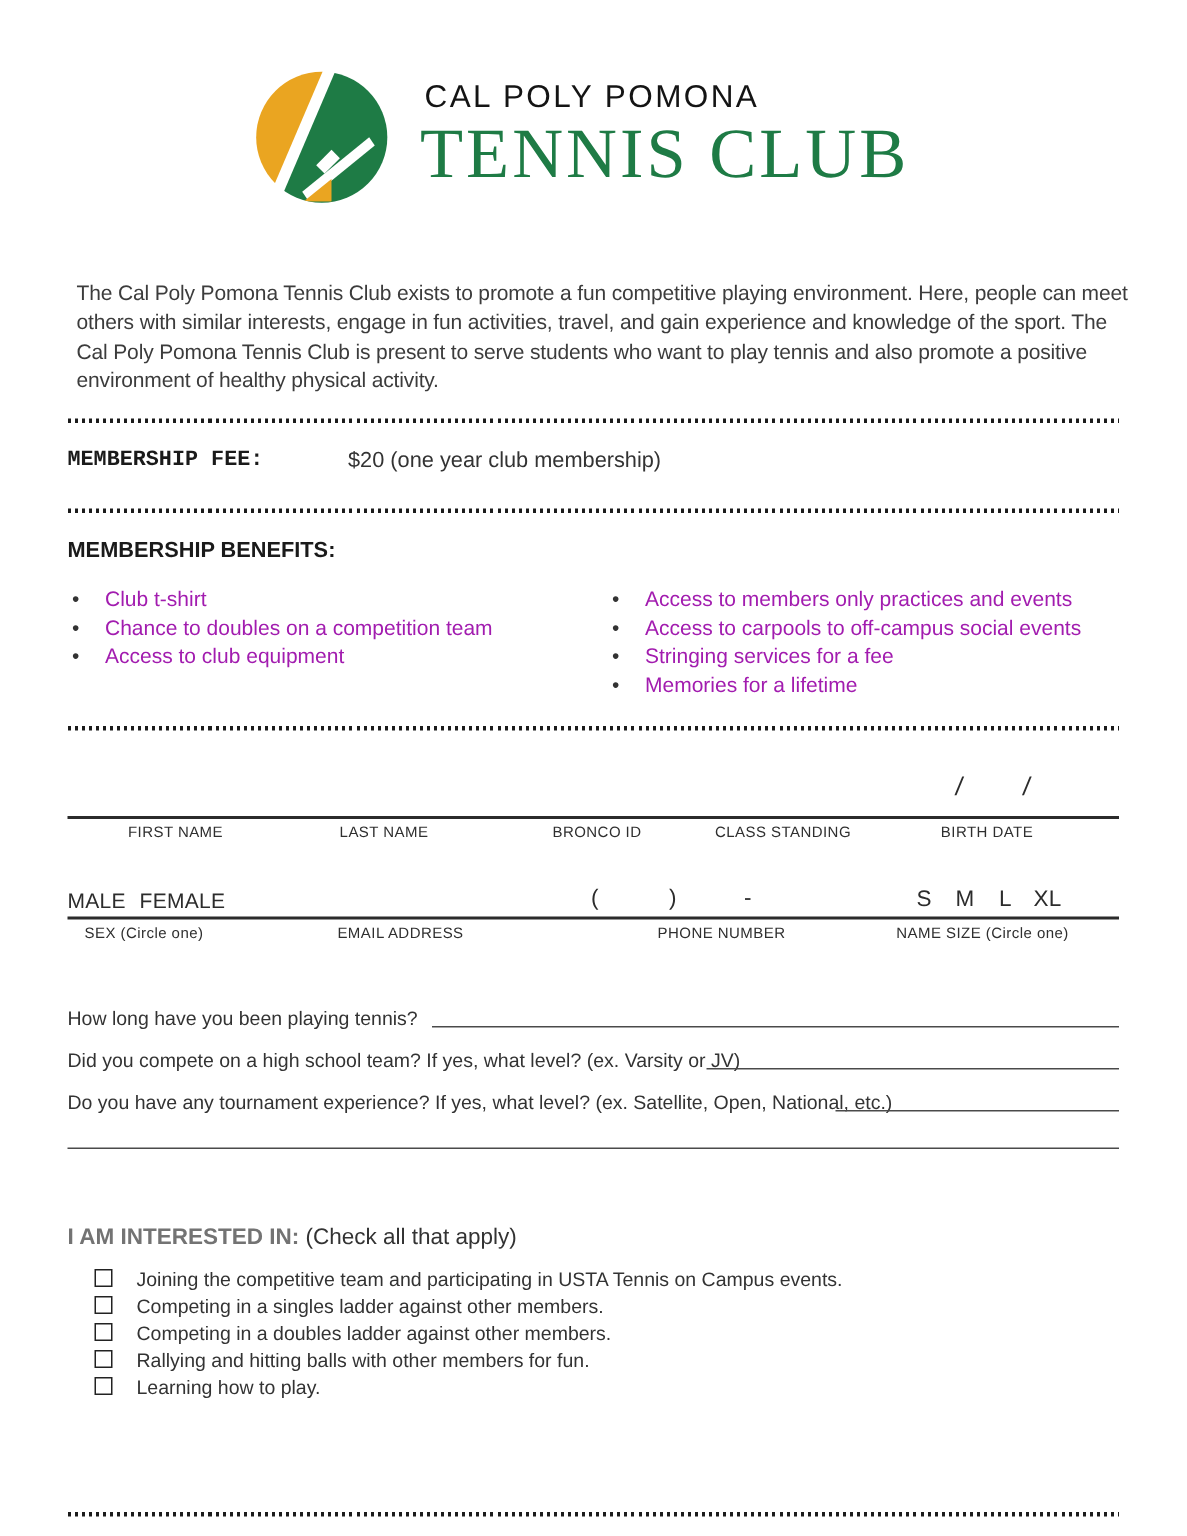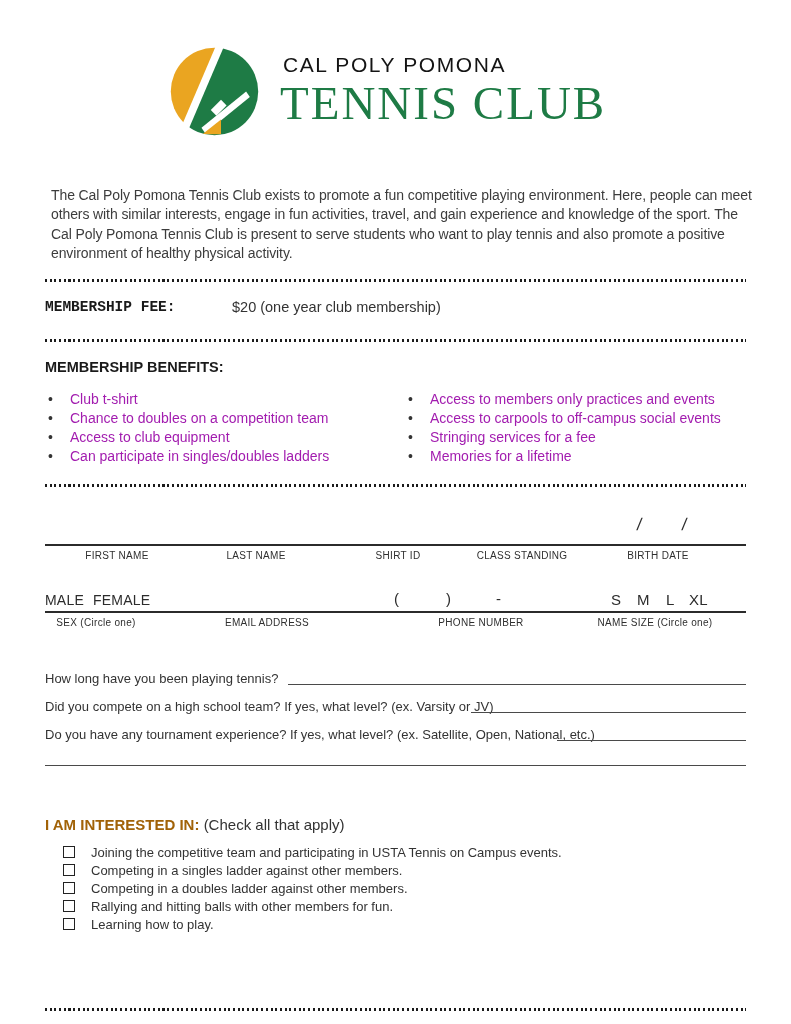--- a/index.html
+++ b/index.html
@@ -35,21 +35,21 @@
   .rule-2{left:45px;top:611px;width:701px;height:2.4px;}
   .flabel{position:absolute;font-size:10px;color:#2f2f2f;letter-spacing:0.3px;transform:translateX(-50%);white-space:nowrap;}
   .slash{position:absolute;top:515px;font-size:17px;color:#2b2b2b;transform:skewX(-8deg);}
   .opt{position:absolute;font-size:14px;color:#2c2c2c;letter-spacing:0.2px;}
   .punct{position:absolute;font-size:15px;color:#2c2c2c;}
   
   .q{position:absolute;left:45px;font-size:13px;color:#333;white-space:nowrap;}
   .qline{position:absolute;background:#4a4a4a;height:1.4px;}
   
   .int-title{position:absolute;left:45px;top:816px;font-size:15px;color:#333;}
-  .int-title b{color:#a16207;}
+  .int-title b{color:#737373;}
   .chk-row{position:absolute;left:63px;height:16px;}
   .chk-box{position:absolute;left:0;top:1px;width:10px;height:10px;border:1.6px solid #222;background:#fff;}
   .chk-text{position:absolute;left:28px;top:0;font-size:13px;color:#333;white-space:nowrap;}
 </style>
 </head>
 <body>
 
 <div class="page">
 
   <svg class="logo-svg" viewBox="0 0 100 100">
@@ -77,37 +77,36 @@
   <div class="fee-label">MEMBERSHIP FEE:</div>
   <div class="fee-value">$20 (one year club membership)</div>
 
   <div class="dots dots-2"></div>
 
   <div class="benefits-label">MEMBERSHIP BENEFITS:</div>
   <ul class="blist blist-left">
     <li>Club t-shirt</li>
     <li>Chance to doubles on a competition team</li>
     <li>Access to club equipment</li>
-    <li>Can participate in singles/doubles ladders</li>
   </ul>
   <ul class="blist blist-right">
     <li>Access to members only practices and events</li>
     <li>Access to carpools to off-campus social events</li>
     <li>Stringing services for a fee</li>
     <li>Memories for a lifetime</li>
   </ul>
 
   <div class="dots dots-3"></div>
 
   <span class="slash" style="left:637px">/</span>
   <span class="slash" style="left:682px">/</span>
   <div class="rule rule-1"></div>
   <span class="flabel" style="left:117px;top:550px">FIRST NAME</span>
   <span class="flabel" style="left:256px;top:550px">LAST NAME</span>
-  <span class="flabel" style="left:398px;top:550px">SHIRT ID</span>
+  <span class="flabel" style="left:398px;top:550px">BRONCO ID</span>
   <span class="flabel" style="left:522px;top:550px">CLASS STANDING</span>
   <span class="flabel" style="left:658px;top:550px">BIRTH DATE</span>
 
   <span class="opt" style="left:45px;top:592px">MALE</span>
   <span class="opt" style="left:93px;top:592px">FEMALE</span>
   <span class="punct" style="left:394px;top:590px">(</span>
   <span class="punct" style="left:446px;top:590px">)</span>
   <span class="punct" style="left:496px;top:590px">-</span>
   <span class="opt" style="left:611px;top:591px;font-size:15px">S</span>
   <span class="opt" style="left:637px;top:591px;font-size:15px">M</span>

